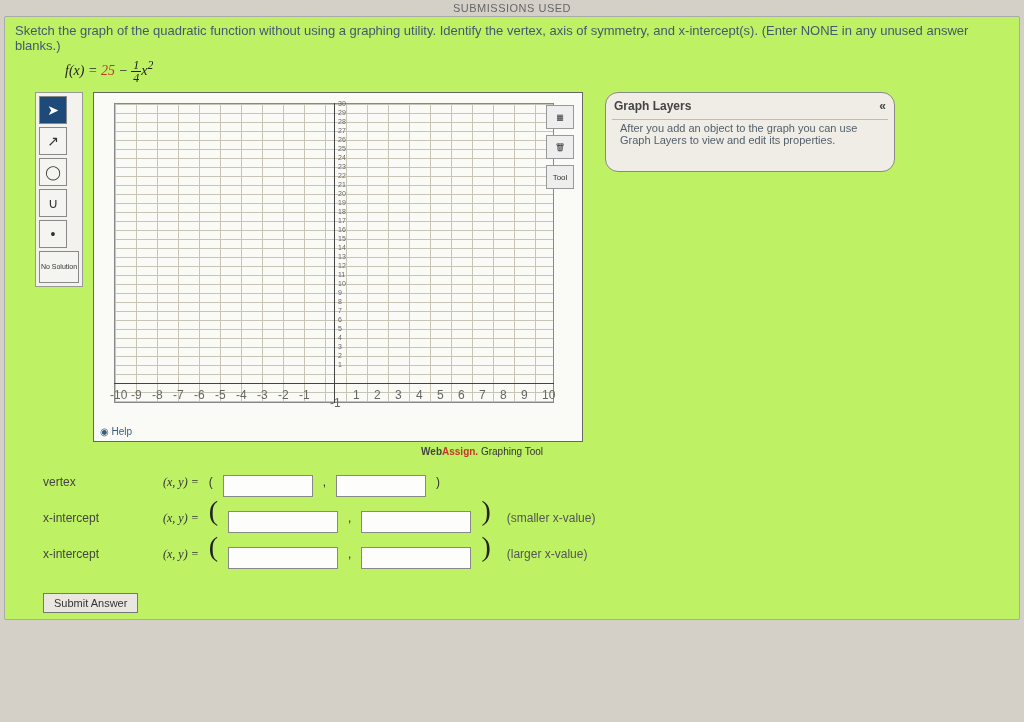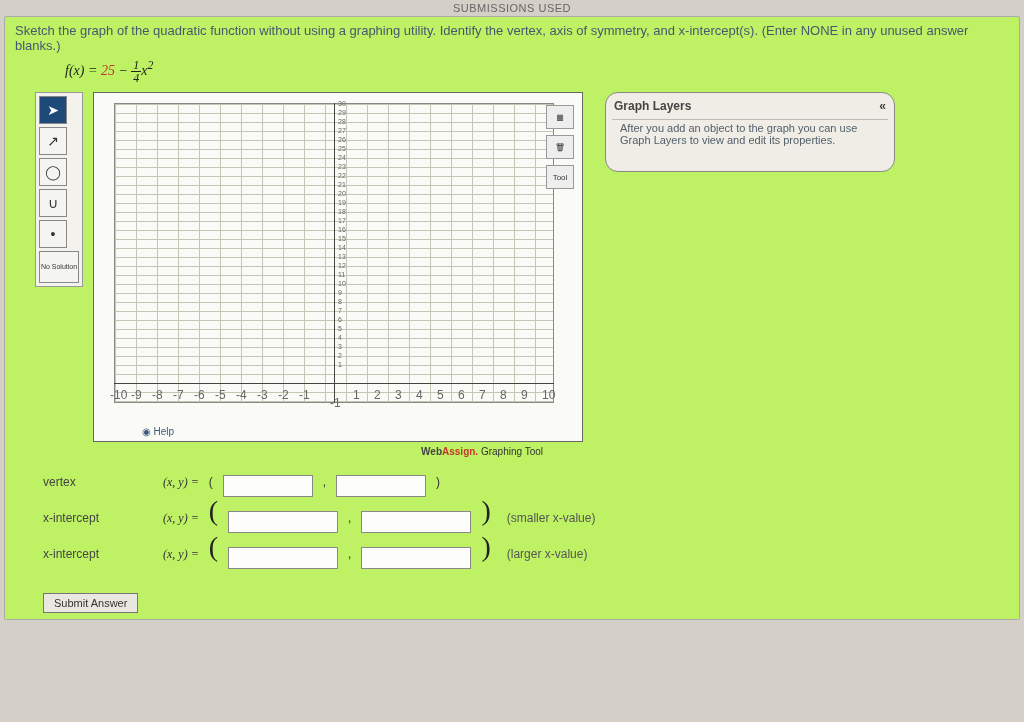--- a/index.html
+++ b/index.html
@@ -68,21 +68,21 @@
     border: 1px solid #888;
   }
   .axis-v { position:absolute; left: 240px; top:10px; width:1px; height:300px; background:#444; }
   .axis-h { position:absolute; left:20px; top:290px; width:440px; height:1px; background:#444; }
   .ytick { position:absolute; left: 244px; font-size:7px; color:#666; }
   .xtick { position:absolute; top: 295px; font-size:12px; color:#666; }
   .side-tools {
     position:absolute; right: 8px; top: 12px; display:flex; flex-direction:column; gap:6px;
   }
   .side-btn { width: 28px; height: 24px; background:#eee; border:1px solid #999; font-size:8px; display:flex;align-items:center;justify-content:center;}
-  .help-link { position:absolute; left:6px; bottom:4px; font-size:10px; color:#3a5a7a;margin-left:42px; }
+  .help-link { position:absolute; left:6px; bottom:4px; font-size:10px; color:#3a5a7a; }
   .footer-brand { text-align:right; font-size:10px; padding:4px 40px 0 0; }
   .footer-brand .wa1 { color:#444; font-weight:600; }
   .footer-brand .wa2 { color:#c0392b; font-weight:600; }
   .layers-panel {
     width: 290px; height: 80px; background: #efede6; border:1px solid #888;
     border-radius: 13px; margin-left: 12px;
   }
   .layers-title { padding: 6px 8px; font-weight: bold; font-size: 12px; color:#444; display:flex; justify-content:space-between; align-items:center;}
   .layers-body { padding: 2px 8px 8px 8px; font-size: 11px; color:#53606b; border-top:1px solid #bbb; margin: 0 6px;}
   .answers { margin: 18px 0 0 28px; font-size: 12px; color:#333; }

